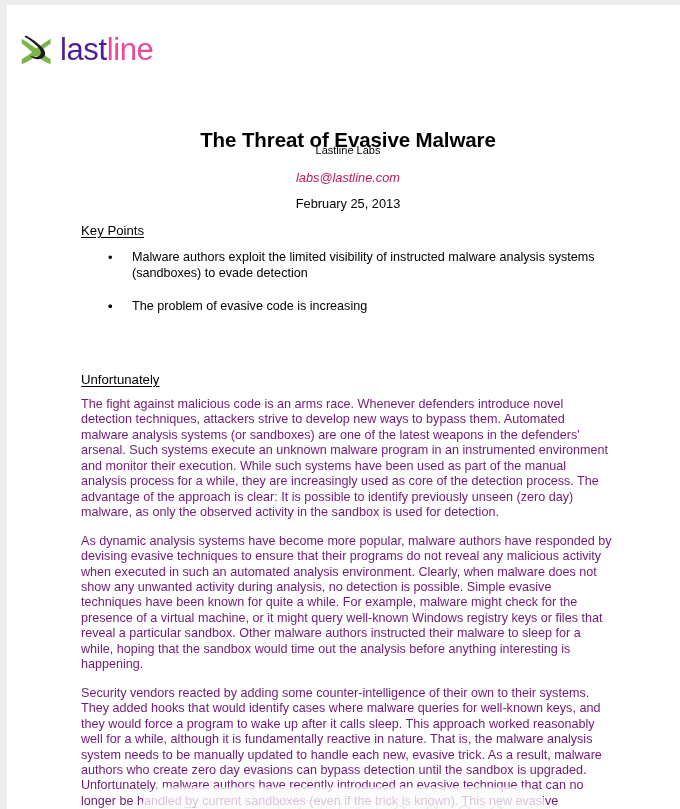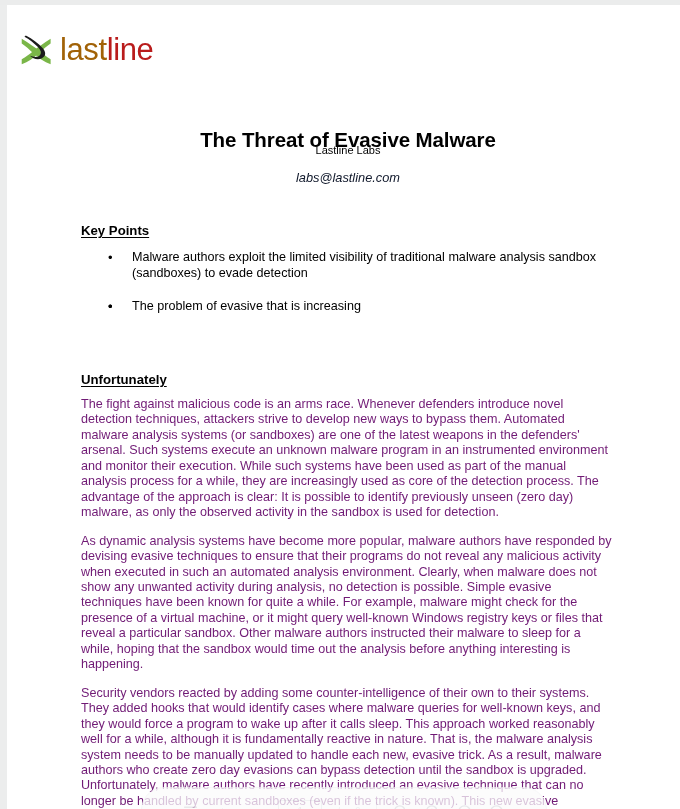--- a/index.html
+++ b/index.html
@@ -53,22 +53,22 @@
     height: 34px;
     display: block;
   }
   .logo-word {
     font-size: 31px;
     letter-spacing: -0.4px;
     margin-left: 7px;
     line-height: 1;
     font-weight: 400;
   }
-  .logo-word .w-last { color: #a16207; }
-  .logo-word .w-line { color: #b91c1c; }
+  .logo-word .w-last { color: #4c1d95; }
+  .logo-word .w-line { color: #ec4899; }
 
   
   .doc-title {
     margin: 15px;
     padding: 0;
     text-align: center;
     font-size: 20.5px;
     font-weight: bold;
     color: #000000;
     letter-spacing: -0.1px;
@@ -80,41 +80,40 @@
     text-align: center;
     font-size: 11px;
     color: #000000;
     line-height: 1;
   }
   .email-wrap { position: absolute; top: 167px; left: 74px; width: 534px; }
   .doc-email {
     text-align: center;
     font-size: 12.8px;
     font-style: italic;
-    color: #0f172a;
+    color: #be185d;
     line-height: 1;
   }
   .date-wrap { position: absolute; top: 193px; left: 74px; width: 534px; }
   .doc-date {
     text-align: center;
     font-size: 12.8px;
     color: #000000;
     line-height: 1;
   }
 
   
   .section-heading {
     position: absolute;
     left: 74px;
     font-size: 13.2px;
     color: #000000;
     text-decoration: underline;
     text-underline-offset: 2px;
     line-height: 1;
-    font-weight: bold;
   }
   #heading-key-points { top: 219px; }
   #heading-introduction { top: 368px; }
 
   .bullet-list {
     position: absolute;
     left: 74px;
     top: 245px;
     width: 534px;
     margin: 0;
@@ -215,34 +214,37 @@
 
   <div class="title-wrap">
     <h1 class="doc-title">The Threat of Evasive Malware</h1>
   </div>
   <div class="author-wrap">
     <div class="doc-author">Lastline Labs</div>
   </div>
   <div class="email-wrap">
     <div class="doc-email">labs@lastline.com</div>
   </div>
+  <div class="date-wrap">
+    <div class="doc-date">February 25, 2013</div>
+  </div>
 
   <div class="section-heading" id="heading-key-points">Key Points</div>
 
   <ul class="bullet-list">
     <li class="bullet-item">
       <span class="dot">•</span>
-      <span>Malware authors exploit the limited visibility of traditional malware analysis sandbox (sandboxes) to evade detection</span>
+      <span>Malware authors exploit the limited visibility of instructed malware analysis systems (sandboxes) to evade detection</span>
     </li>
     <li class="bullet-item">
       <span class="dot">•</span>
     </li>
     <li class="bullet-item">
       <span class="dot">•</span>
-      <span>The problem of evasive that is increasing</span>
+      <span>The problem of evasive code is increasing</span>
     </li>
   </ul>
 
   <div class="section-heading" id="heading-introduction">Unfortunately</div>
 
   <div class="body-block">
     <p class="body-par">The fight against malicious code is an arms race. Whenever defenders introduce novel detection techniques, attackers strive to develop new ways to bypass them. Automated malware analysis systems (or sandboxes) are one of the latest weapons in the defenders' arsenal. Such systems execute an unknown malware program in an instrumented environment and monitor their execution. While such systems have been used as part of the manual analysis process for a while, they are increasingly used as core of the detection process. The advantage of the approach is clear: It is possible to identify previously unseen (zero day) malware, as only the observed activity in the sandbox is used for detection.</p>
     <p class="body-par">As dynamic analysis systems have become more popular, malware authors have responded by devising evasive techniques to ensure that their programs do not reveal any malicious activity when executed in such an automated analysis environment. Clearly, when malware does not show any unwanted activity during analysis, no detection is possible. Simple evasive techniques have been known for quite a while. For example, malware might check for the presence of a virtual machine, or it might query well-known Windows registry keys or files that reveal a particular sandbox. Other malware authors instructed their malware to sleep for a while, hoping that the sandbox would time out the analysis before anything interesting is happening.</p>
     <p class="body-par">Security vendors reacted by adding some counter-intelligence of their own to their systems. They added hooks that would identify cases where malware queries for well-known keys, and they would force a program to wake up after it calls sleep. This approach worked reasonably well for a while, although it is fundamentally reactive in nature. That is, the malware analysis system needs to be manually updated to handle each new, evasive trick. As a result, malware authors who create zero day evasions can bypass detection until the sandbox is upgraded. Unfortunately, malware authors have recently introduced an evasive technique that can no longer be handled by current sandboxes (even if the trick is known). This new evasive</p>
   </div>

